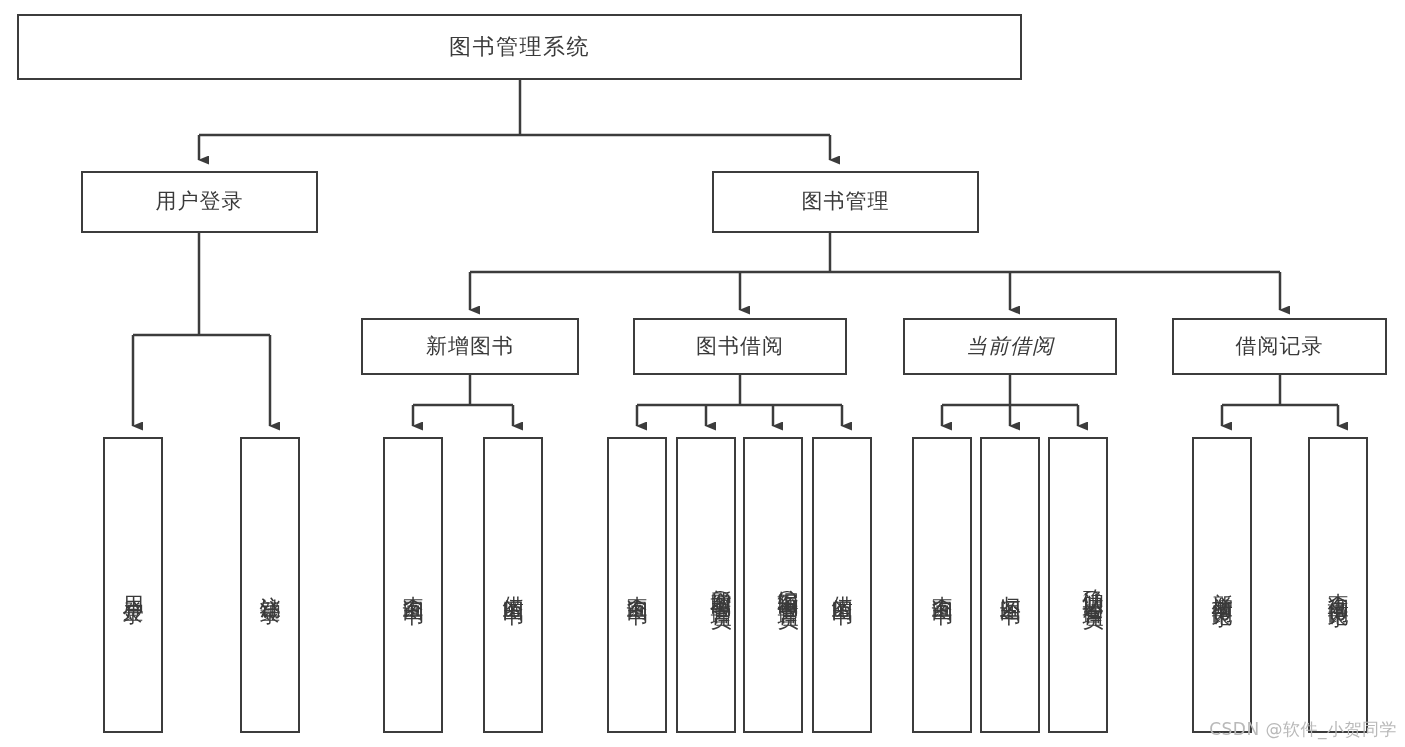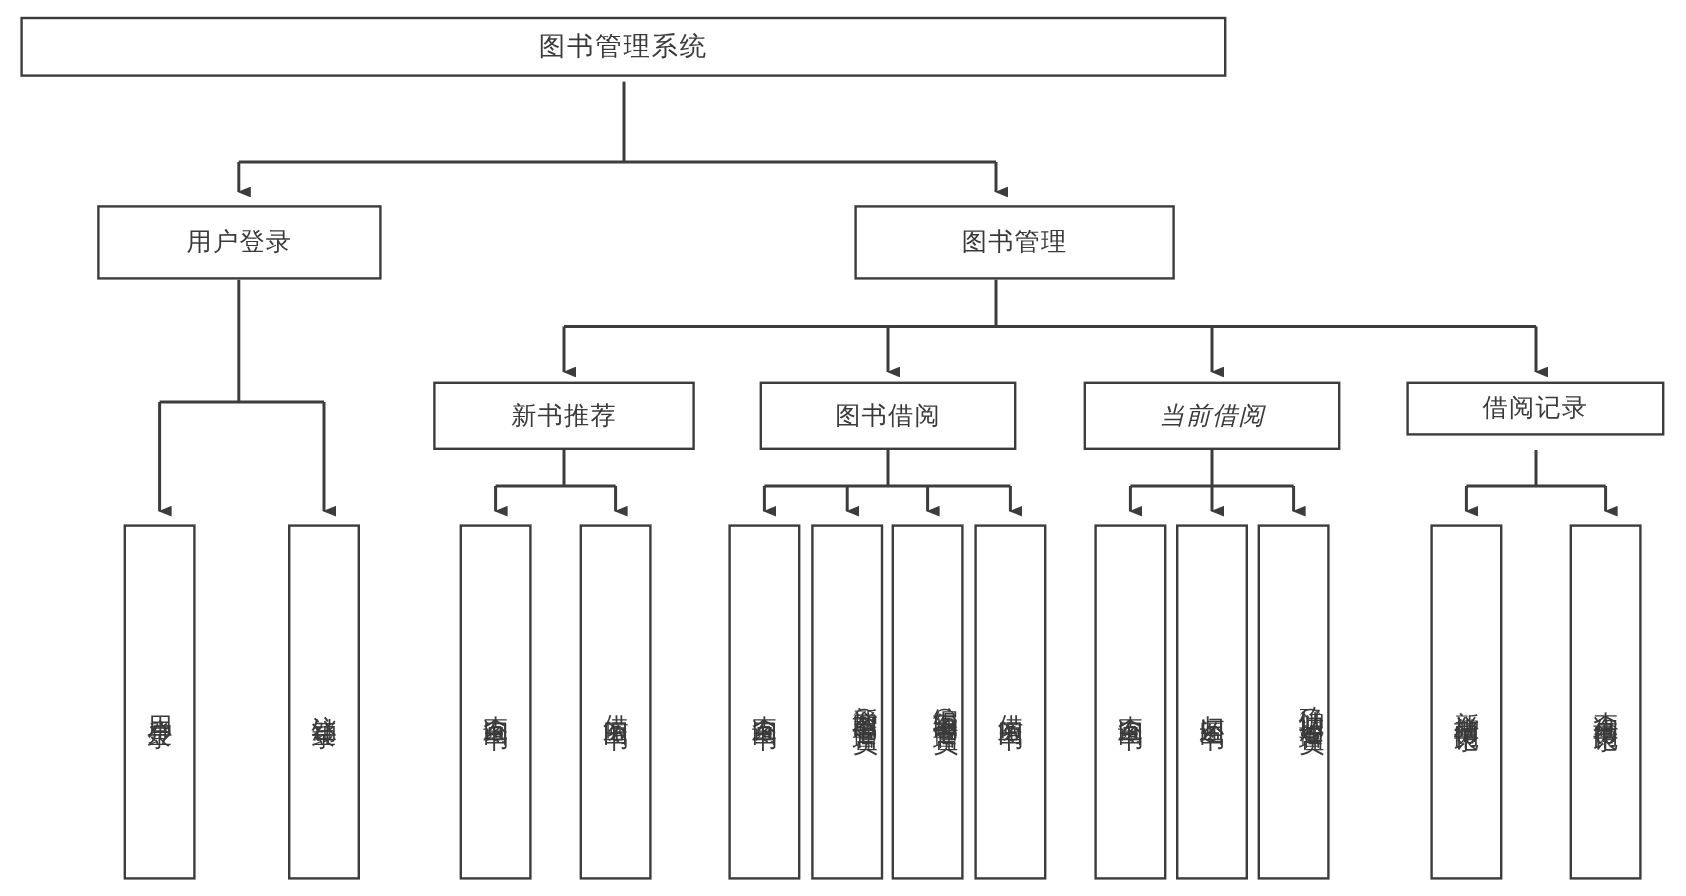--- a/index.html
+++ b/index.html
@@ -121,41 +121,41 @@
       <path d="M1010,405 L1010,426" marker-end="url(#ah)"></path>
       <path d="M1078,405 L1078,426" marker-end="url(#ah)"></path>
 
       <path d="M1280,375 L1280,405"></path>
       <path d="M1222,405 L1338,405"></path>
       <path d="M1222,405 L1222,426" marker-end="url(#ah)"></path>
       <path d="M1338,405 L1338,426" marker-end="url(#ah)"></path>
     </g>
   </svg>
 
-  <div class="node node-root" style="left:17px; top:14px; width:1005px; height:50px;">
+  <div class="node node-root" style="left:17px; top:14px; width:1005px; height:66px;">
     <span>图书管理系统</span>
   </div>
 
   <div class="node node-h" style="left:81px; top:171px; width:237px; height:62px;">
     <span>用户登录</span>
   </div>
   <div class="node node-h" style="left:712px; top:171px; width:267px; height:62px;">
     <span>图书管理</span>
   </div>
 
   <div class="node node-h" style="left:361px; top:318px; width:218px; height:57px;">
-    <span>新书推荐</span>
+    <span>新增图书</span>
   </div>
   <div class="node node-h" style="left:633px; top:318px; width:214px; height:57px;font-family:Liberation Serif, serif;">
     <span>图书借阅</span>
   </div>
   <div class="node node-h" style="left:903px; top:318px; width:214px; height:57px;font-style:italic;">
     <span>当前借阅</span>
   </div>
-  <div class="node node-h" style="left:1172px; top:318px; width:215px; height:45px;">
+  <div class="node node-h" style="left:1172px; top:318px; width:215px; height:57px;">
     <span>借阅记录</span>
   </div>
 
   <div class="node node-v short" style="left:103px; top:437px; width:60px; height:296px;">
     <span>用户登录</span>
   </div>
   <div class="node node-v short" style="left:240px; top:437px; width:60px; height:296px;">
     <span>注销登录</span>
   </div>
 
@@ -189,14 +189,15 @@
     <span>确认归还（管理员）</span>
   </div>
 
   <div class="node node-v short" style="left:1192px; top:437px; width:60px; height:296px;">
     <span>新增借阅记录</span>
   </div>
   <div class="node node-v short" style="left:1308px; top:437px; width:60px; height:296px;">
     <span>查询借阅记录</span>
   </div>
 
+  <div class="watermark">CSDN @软件_小贺同学</div>
 
 </div>
 
 </body></html>

